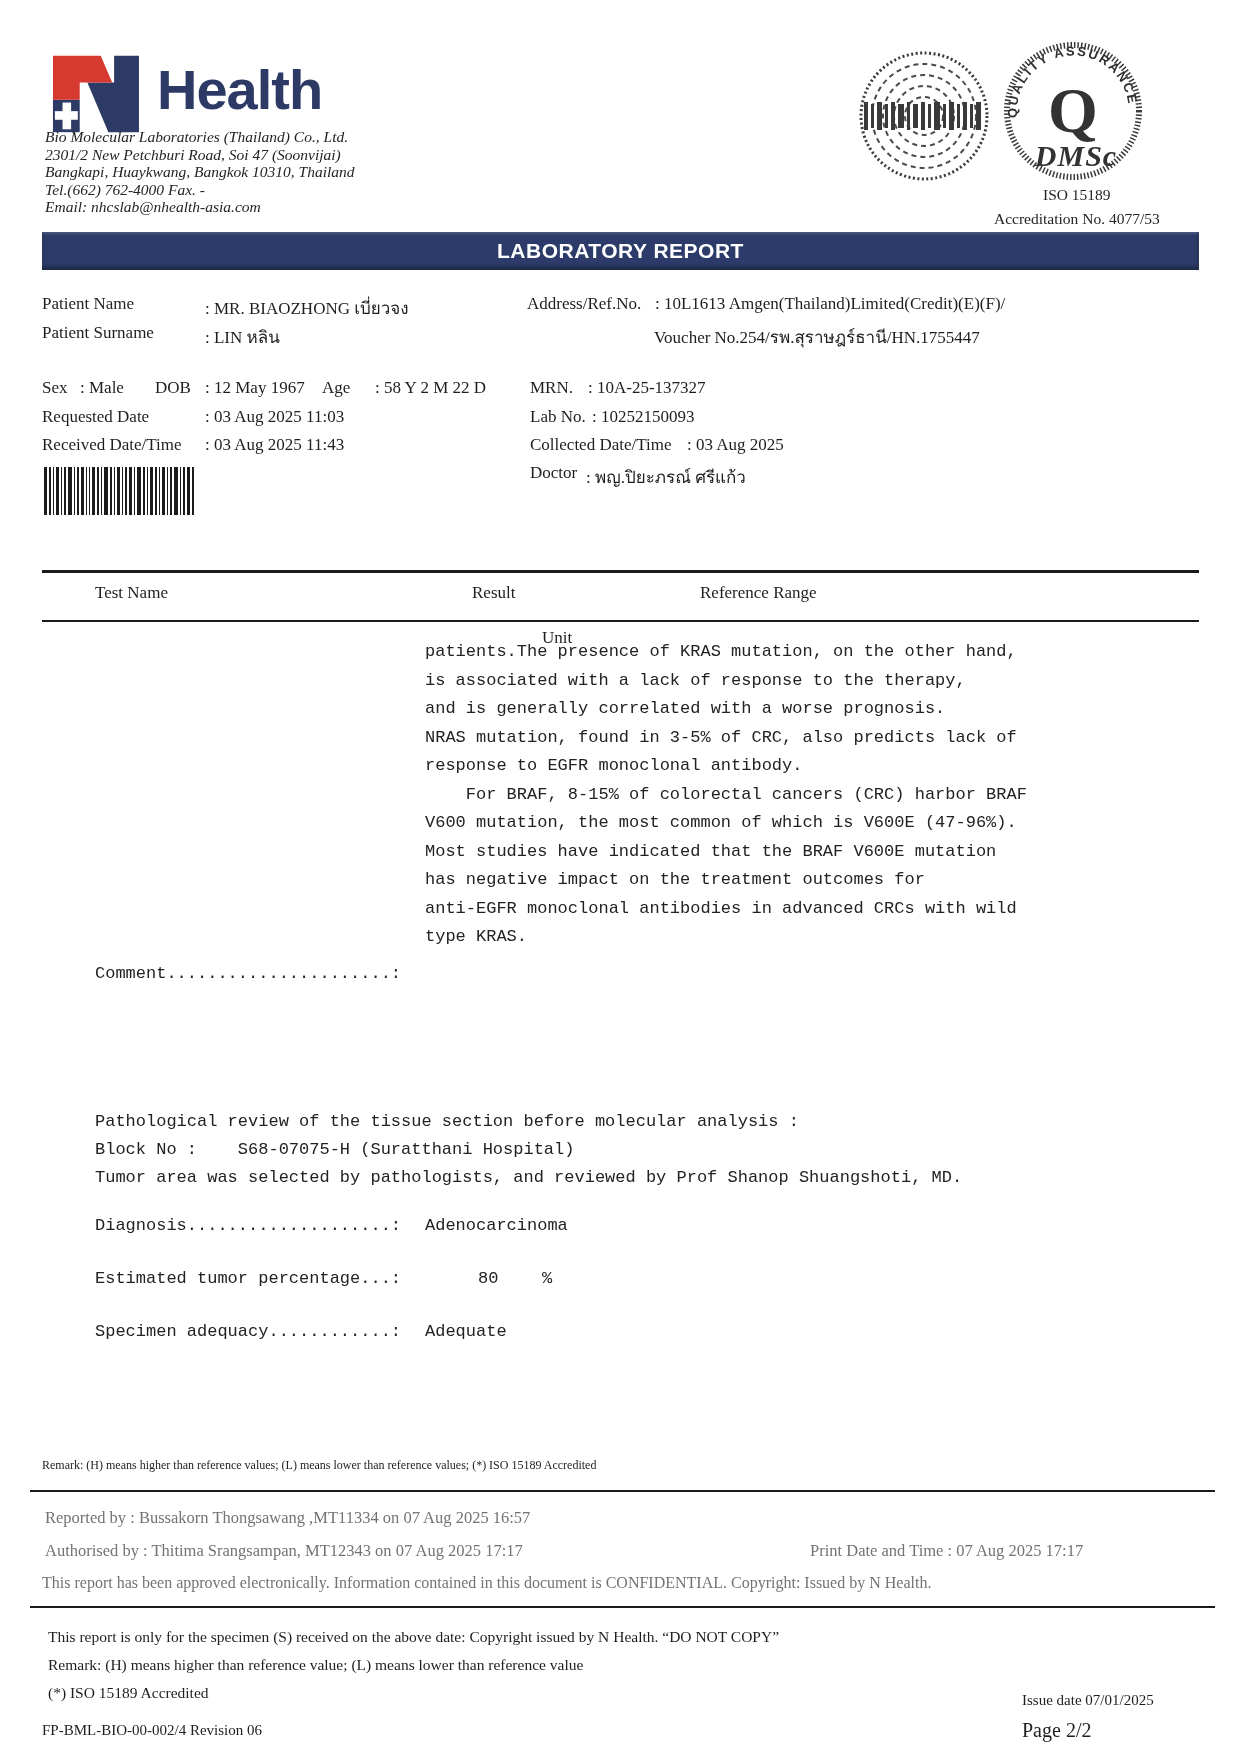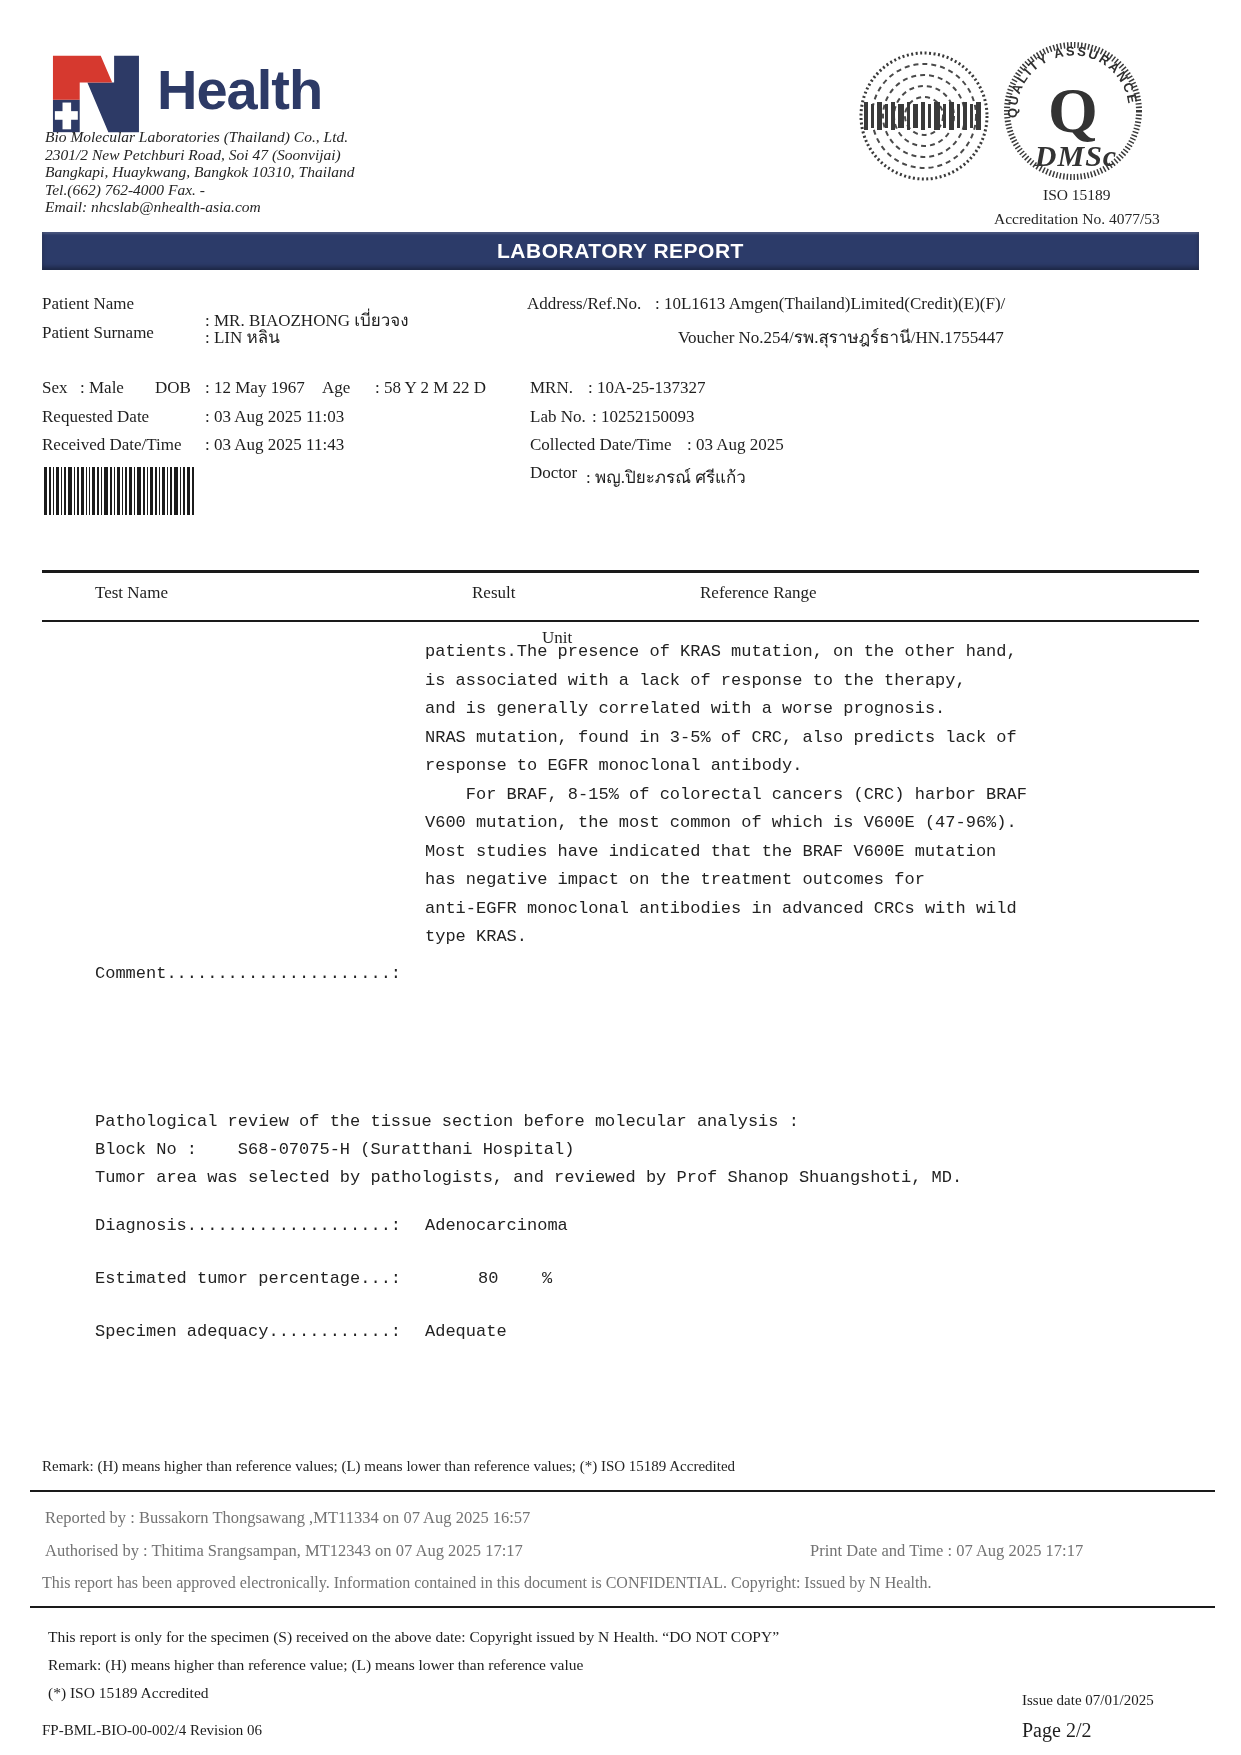--- a/index.html
+++ b/index.html
@@ -27,21 +27,21 @@
   }
   
   .lbl{font-size:17px;color:#1e1e1e;}
   .val{font-size:17px;color:#1e1e1e;}
   .rule{background:#1a1a1a;}
   
   .mono{
     font-family:"Liberation Mono","DejaVu Sans Mono",monospace;
     font-size:17px;line-height:28.5px;white-space:pre;color:#222222;
   }
-  .small-remark{font-size:15px;color:#242424;}
+  .small-remark{font-size:12px;color:#242424;}
   .foot-line{font-size:16.5px;color:#737373;}
   .foot-small{font-size:15.5px;color:#1e1e1e;}
   .seal{color:#3a3a3a;}
 </style>
 </head>
 <body>
 
 <div class="page">
 
   <div class="abs logo-wrap" style="left:45px;top:50px;gap:12px;">
@@ -103,27 +103,27 @@
   </svg>
 
   <div class="abs iso-line" style="left:1043px;top:186px;">ISO 15189</div>
   <div class="abs accr-line" style="left:994px;top:210px;">Accreditation No. 4077/53</div>
 
   <div class="abs title-bar" style="left:42px;top:232px;width:1157px;height:38px;">
     <span>LABORATORY REPORT</span>
   </div>
 
   <span class="abs lbl" style="left:42px;top:294px;">Patient Name</span>
-  <span class="abs val" style="left:205px;top:306px;">: MR. BIAOZHONG เบี่ยวจง</span>
+  <span class="abs val" style="left:205px;top:294px;">: MR. BIAOZHONG เบี่ยวจง</span>
   <span class="abs lbl" style="left:527px;top:294px;">Address/Ref.No.</span>
   <span class="abs val" style="left:655px;top:294px;">: 10L1613 Amgen(Thailand)Limited(Credit)(E)(F)/</span>
 
   <span class="abs lbl" style="left:42px;top:323px;">Patient Surname</span>
   <span class="abs val" style="left:205px;top:323px;">: LIN หลิน</span>
-  <span class="abs val" style="left:678px;top:323px;">Voucher No.254/รพ.สุราษฎร์ธานี/HN.1755447</span>
+  <span class="abs val" style="left:654px;top:323px;">Voucher No.254/รพ.สุราษฎร์ธานี/HN.1755447</span>
 
   <span class="abs lbl" style="left:42px;top:378px;">Sex</span>
   <span class="abs val" style="left:80px;top:378px;">: Male</span>
   <span class="abs lbl" style="left:155px;top:378px;">DOB</span>
   <span class="abs val" style="left:205px;top:378px;">: 12 May 1967</span>
   <span class="abs lbl" style="left:322px;top:378px;">Age</span>
   <span class="abs val" style="left:375px;top:378px;">: 58 Y 2 M 22 D</span>
   <span class="abs lbl" style="left:530px;top:378px;">MRN.</span>
   <span class="abs val" style="left:588px;top:378px;">: 10A-25-137327</span>
 

